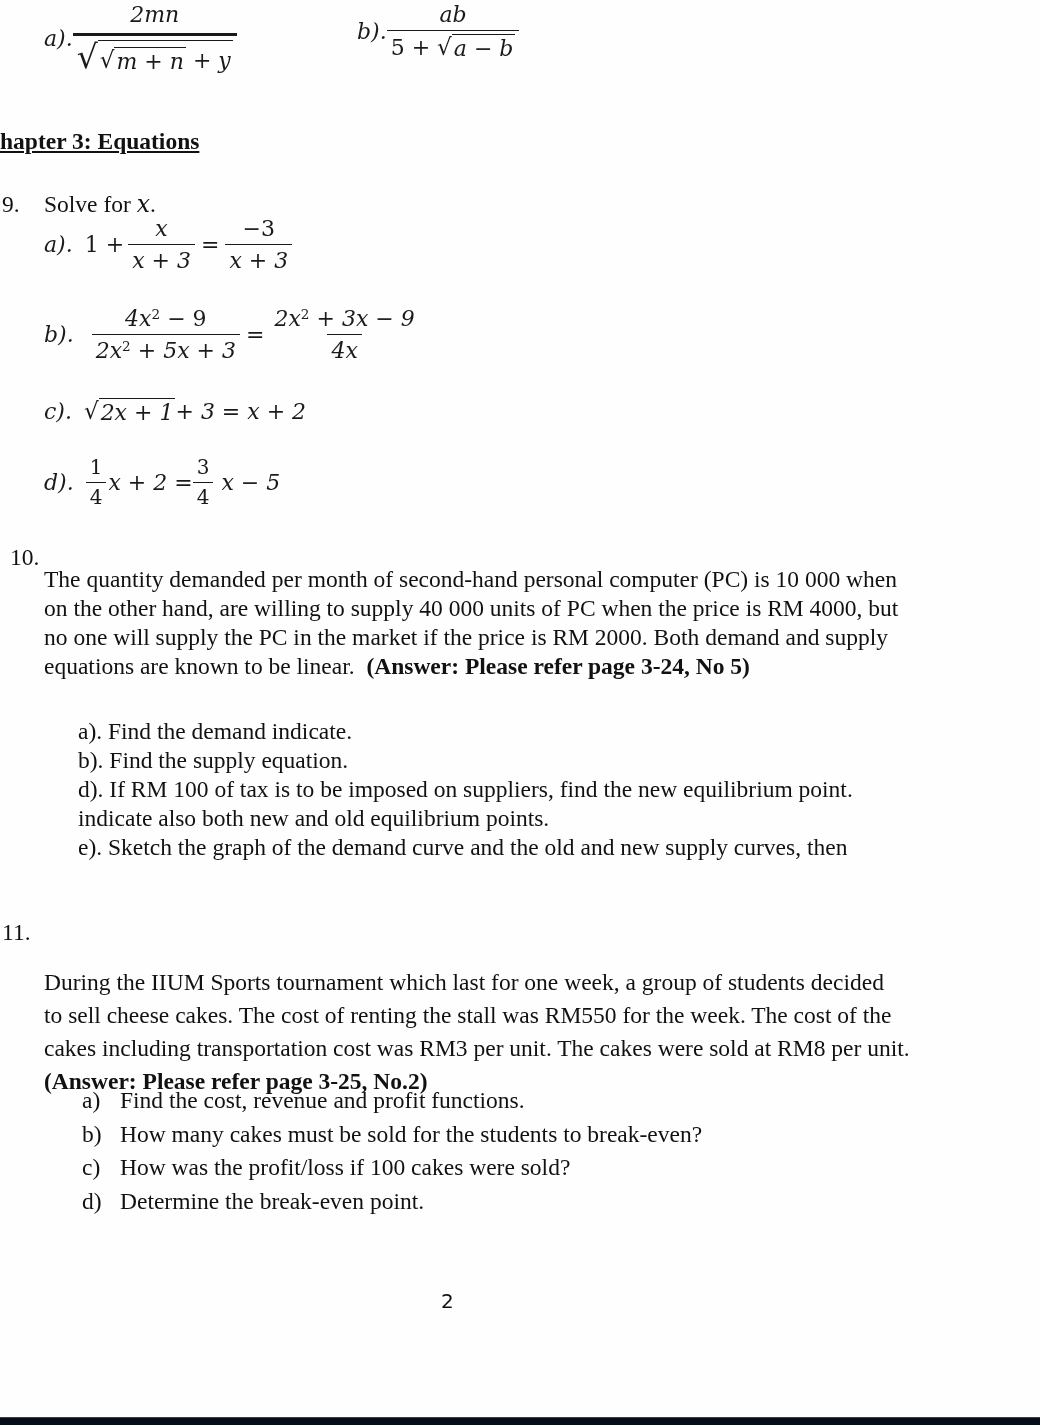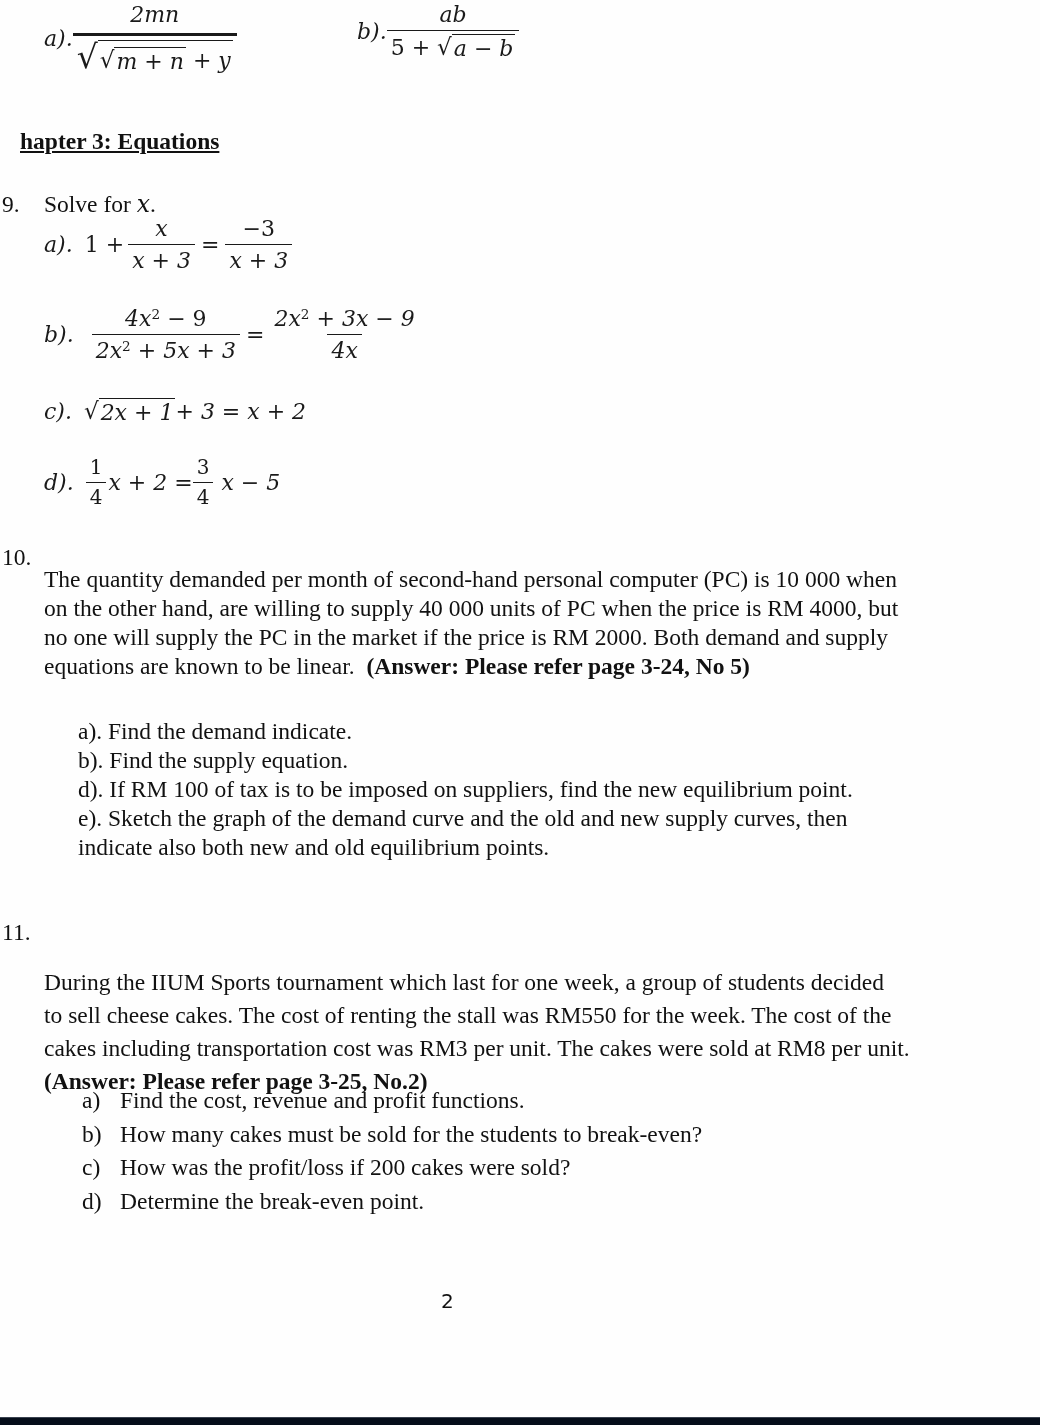--- a/index.html
+++ b/index.html
@@ -12,21 +12,21 @@
   .math { font-family: "DejaVu Serif", "Liberation Serif", serif; font-size: 22px; color: #1a1a1a; }
   .it { font-style: italic; }
   .frac { display: inline-flex; flex-direction: column; align-items: center; vertical-align: middle; }
   .frac .num { padding: 0 4px 3px; line-height: 1.15; }
   .frac .den { border-top: 1.6px solid #1a1a1a; padding: 3px 4px 0; line-height: 1.15; }
   .sqrt { display: inline-flex; align-items: stretch; }
   .sqrt .rad { font-size: 1.05em; }
   .sqrt .rc { border-top: 1.5px solid #1a1a1a; padding: 1px 2px 0; }
   sup { font-size: 0.62em; vertical-align: 0.55em; line-height: 0; }
   .text { font-family: "Liberation Serif", serif; font-size: 23.5px; line-height: 29px; color: #111; }
-  .chapter { font-weight: bold; text-decoration: underline; font-size: 23.5px; padding-left: 20px; }
+  .chapter { font-weight: bold; text-decoration: underline; font-size: 23.5px; }
   .bold { font-weight: bold; }
   .row { display: flex; align-items: center; }
   .op { padding: 0 6px; }
   .pg { font-family: "DejaVu Sans", sans-serif; font-size: 20px; }
   .bottom-bar { position: absolute; left: 0; top: 1417px; width: 1040px; height: 8px; background: #050d1a; border-top: 1px solid #3a4250; }
 </style>
 </head>
 <body>
 
 <div class="abs math row" style="left:44px; top:2px;">
@@ -110,54 +110,54 @@
     <span class="den">4</span>
   </span>
   <span class="it" style="margin:0 0 0 2px;">x + 2 =</span>
   <span class="frac" style="font-size:20px;">
     <span class="num">3</span>
     <span class="den">4</span>
   </span>
   <span class="it" style="margin-left:8px;">x − 5</span>
 </div>
 
-<div class="abs text" style="left:2px; top:543px;">10.</div>
+<div class="abs text" style="left:10px; top:543px;">10.</div>
 <div class="abs text" style="left:44px; top:565px; width:990px;">
   <div>The quantity demanded per month of second-hand personal computer (PC) is 10 000 when</div>
   <div>on the other hand, are willing to supply 40 000 units of PC when the price is RM 4000, but</div>
   <div>no one will supply the PC in the market if the price is RM 2000. Both demand and supply</div>
   <div><span style="white-space:pre;">equations are known to be linear.  </span><span class="bold">(Answer: Please refer page 3-24, No 5)</span></div>
 </div>
 <div class="abs text" style="left:78px; top:717px; line-height:29px;">
   <div>a). Find the demand indicate.</div>
   <div>b). Find the supply equation.</div>
   <div>d). If RM 100 of tax is to be imposed on suppliers, find the new equilibrium point.</div>
+  <div>indicate also both new and old equilibrium points.</div>
   <div>e). Sketch the graph of the demand curve and the old and new supply curves, then</div>
-  <div>indicate also both new and old equilibrium points.</div>
 </div>
 
 <div class="abs text" style="left:2px; top:918px;">11.</div>
 <div class="abs text" style="left:44px; top:966px; width:990px; line-height:33px;">
   <div>During the IIUM Sports tournament which last for one week, a group of students decided</div>
   <div>to sell cheese cakes. The cost of renting the stall was RM550 for the week. The cost of the</div>
   <div>cakes including transportation cost was RM3 per unit. The cakes were sold at RM8 per unit.</div>
   <div class="bold">(Answer: Please refer page 3-25, No.2)</div>
 </div>
 <div class="abs text" style="left:82px; top:1084px; line-height:33.5px;">
   <div class="row">
       <span style="width:38px;">a)</span>
       <span>Find the cost, revenue and profit functions.</span>
     </div>
   <div class="row">
       <span style="width:38px;">b)</span>
       <span>How many cakes must be sold for the students to break-even?</span>
     </div>
   <div class="row">
       <span style="width:38px;">c)</span>
-      <span>How was the profit/loss if 200 cakes were sold?</span>
+      <span>How was the profit/loss if 100 cakes were sold?</span>
     </div>
   <div class="row">
       <span style="width:38px;">d)</span>
       <span>Determine the break-even point.</span>
     </div>
 </div>
 
 <div class="abs pg" style="left:441px; top:1289px;">2</div>
 
 <div class="bottom-bar"></div>

